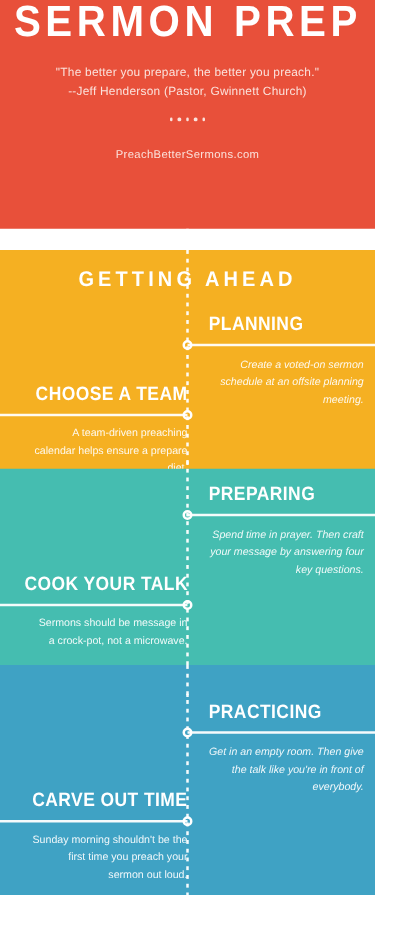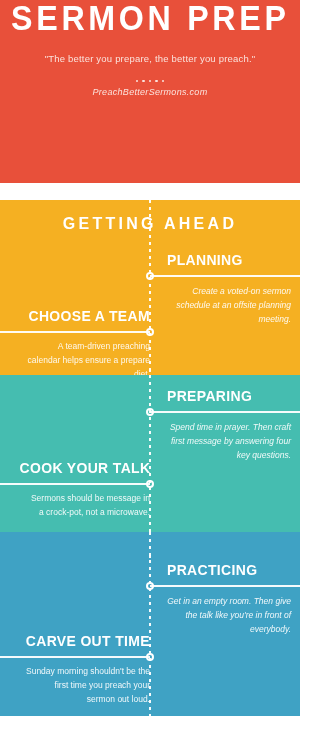--- a/index.html
+++ b/index.html
@@ -43,25 +43,24 @@
   }
   .hero-dots {
     margin-top:13px;
     display:flex; gap:4px;
   }
   .hero-dots i {
     display:block; width:2.5px; height:2.5px;
     background:#fbe2dc; border-radius:50%;
   }
   .hero-url {
-    margin-top:5px;
+    margin-top:21px;
     font-size:9px;
     color:#fbe2dc;
     letter-spacing:0.3px;
-    font-style:italic;
   }
 
   
   .section { position:absolute; left:0; width:300px; overflow:hidden; }
   .sec-yellow { top:189px; height:180px; background:var(--yellow);margin-top:11px; }
   .sec-teal   { top:375px; height:209px; background:var(--teal); }
   .sec-blue   { top:532px; height:184px; background:var(--blue);text-decoration:underline; }
 
   
   .sec-heading {
@@ -127,20 +126,21 @@
 </style>
 </head>
 <body>
 
 <div class="infographic">
 
   <div class="hero">
     <div class="hero-title">SERMON PREP</div>
     <div class="hero-quote">
       <div>"The better you prepare, the better you preach."</div>
+      <div>--Jeff Henderson (Pastor, Gwinnett Church)</div>
     </div>
     <div class="hero-dots">
         <i></i>
         <i></i>
         <i></i>
         <i></i>
         <i></i>
       </div>
     <div class="hero-url">PreachBetterSermons.com</div>
   </div>
@@ -164,21 +164,21 @@
     </div>
   </div>
 
   <div class="section sec-teal">
     <div class="spine"></div>
 
     <div class="step step-right" style="top:36px;">
       <div class="rule rule-right"></div>
       <div class="node"></div>
       <div class="step-title">PREPARING</div>
-      <div class="step-body">Spend time in prayer. Then craft first message by answering four key questions.</div>
+      <div class="step-body">Spend time in prayer. Then craft your message by answering four key questions.</div>
     </div>
 
     <div class="step step-left" style="top:108px;">
       <div class="rule rule-left"></div>
       <div class="node"></div>
       <div class="step-title">COOK YOUR TALK</div>
       <div class="step-body">Sermons should be message in a crock-pot, not a microwave.</div>
     </div>
   </div>
 

